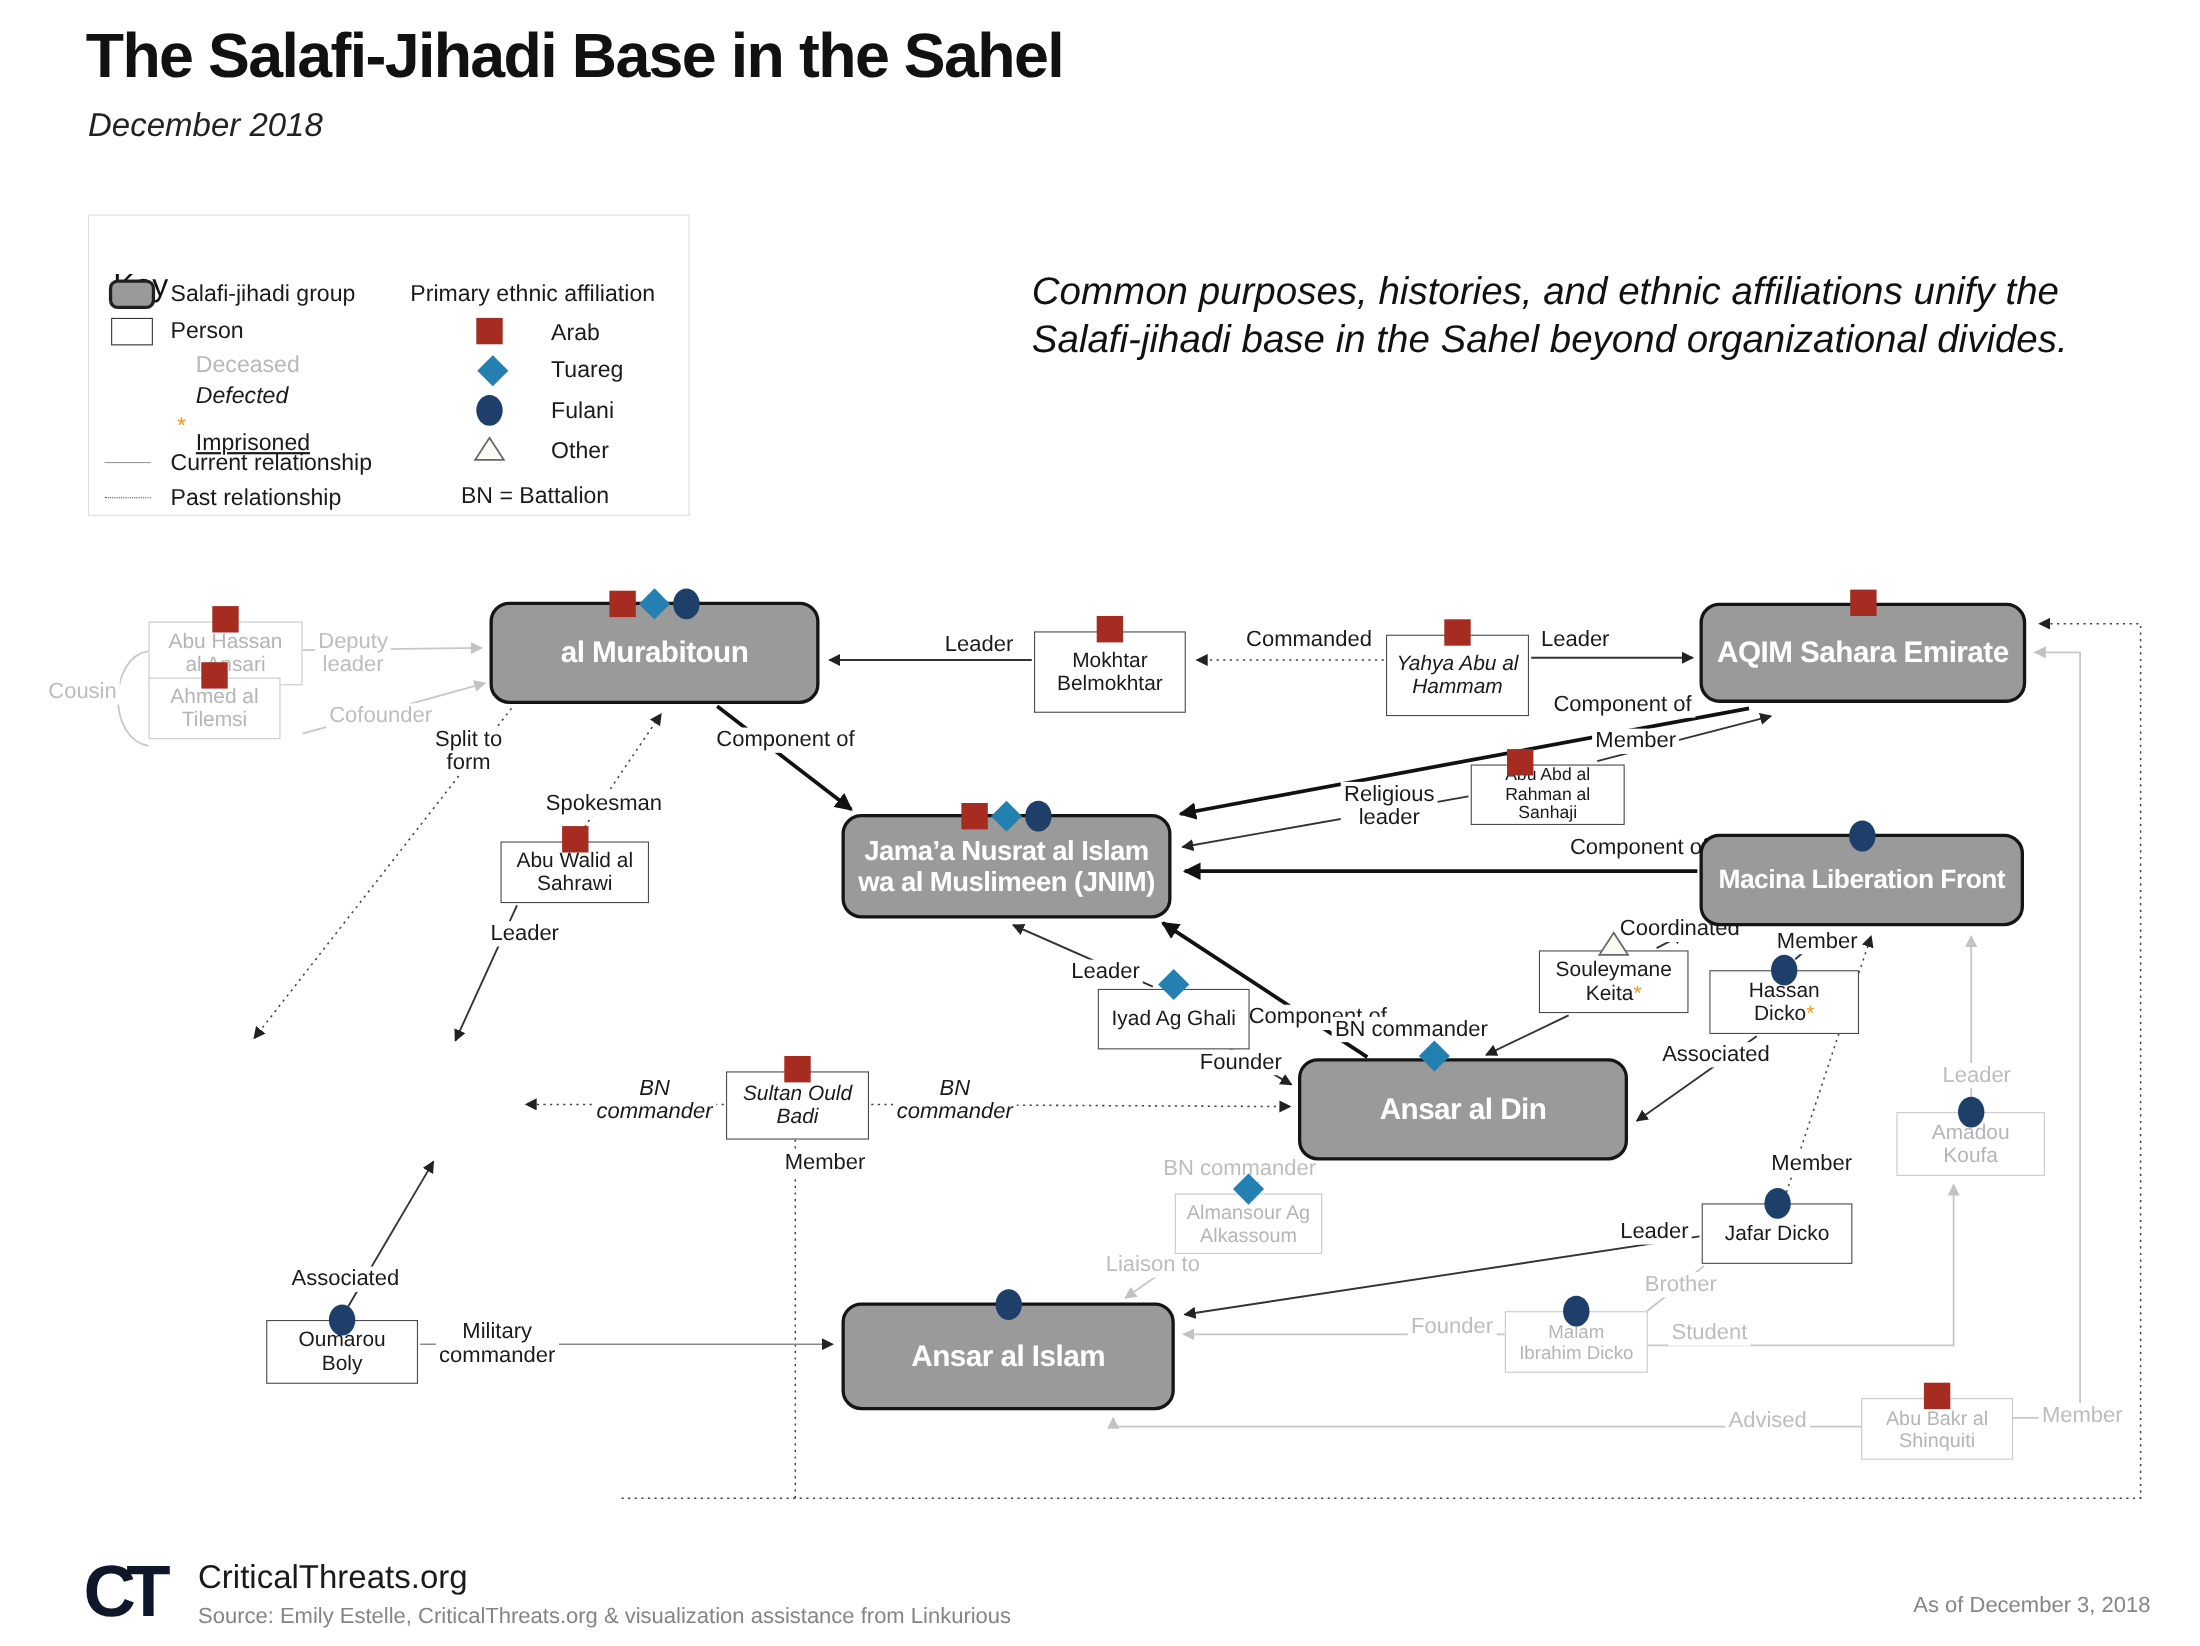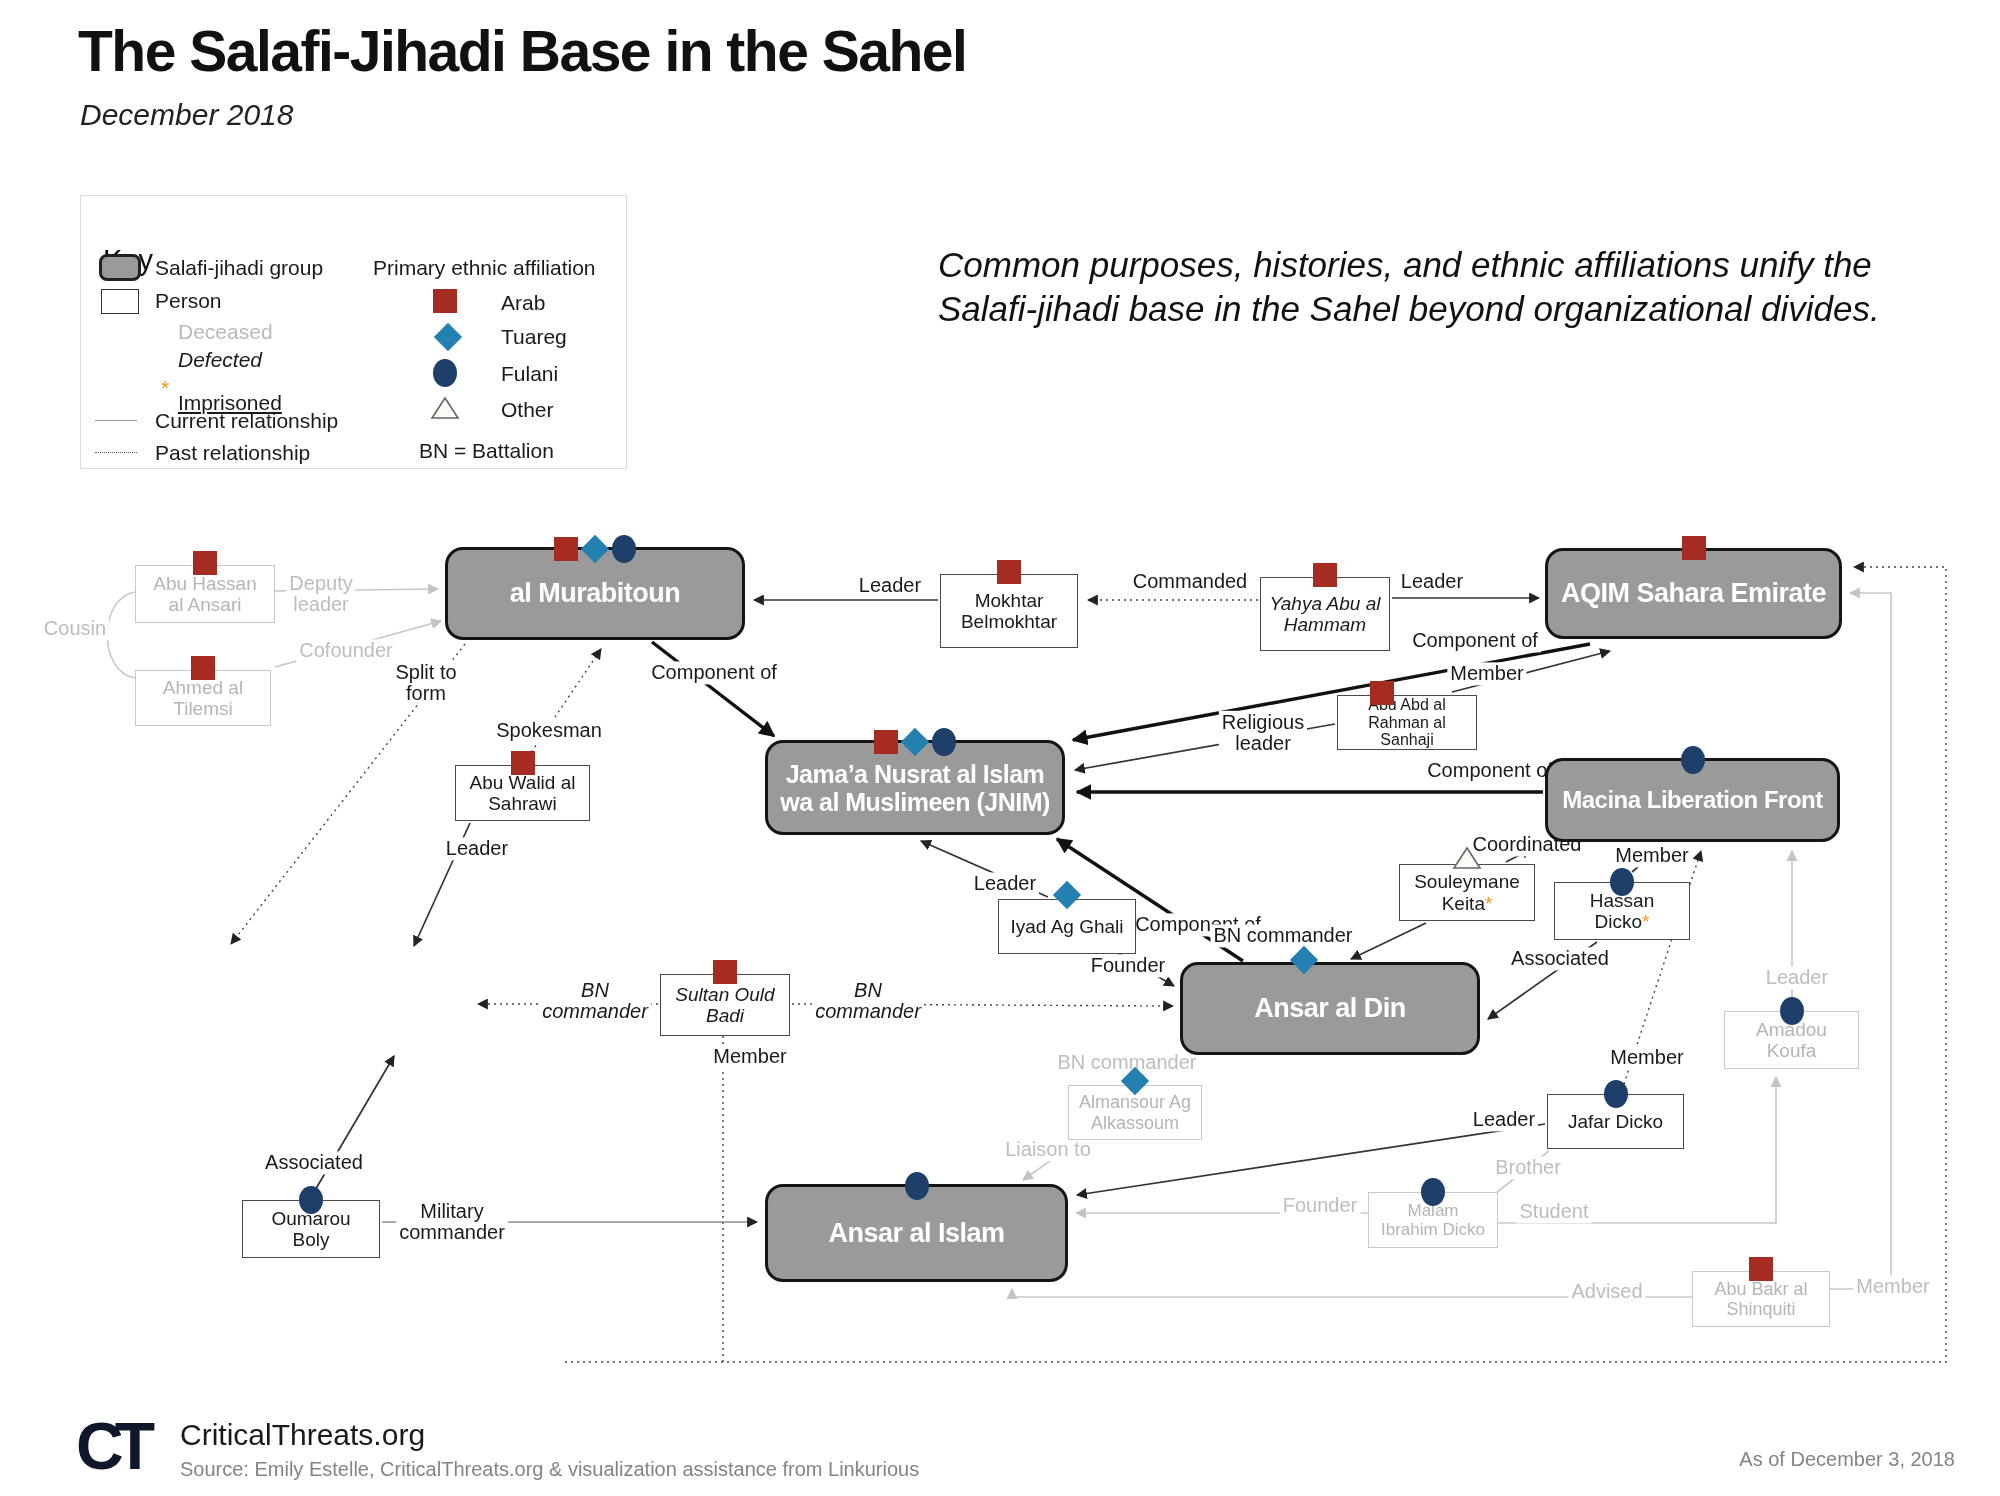--- a/index.html
+++ b/index.html
@@ -231,21 +231,21 @@
       </div>
     <span>Ansar al Din</span>
   </div>
 
   <div class="pnode deceased" style="left:135px;top:565px;width:140px;height:58px;">
     <div class="iconrow">
         <span class="ic-sq"></span>
       </div>
     <span>Abu Hassan al Ansari</span>
   </div>
-  <div class="pnode deceased" style="left:135px;top:670px;width:136px;height:56px;align-items:center;">
+  <div class="pnode deceased" style="left:135px;top:616px;width:120px;height:56px;align-items:center;">
     <div class="iconrow">
         <span class="ic-sq"></span>
       </div>
     <span>Ahmed al Tilemsi</span>
   </div>
   <div class="pnode" style="left:940px;top:574px;width:138px;height:74px;">
     <div class="iconrow">
         <span class="ic-sq"></span>
       </div>
     <span>Mokhtar Belmokhtar</span>

